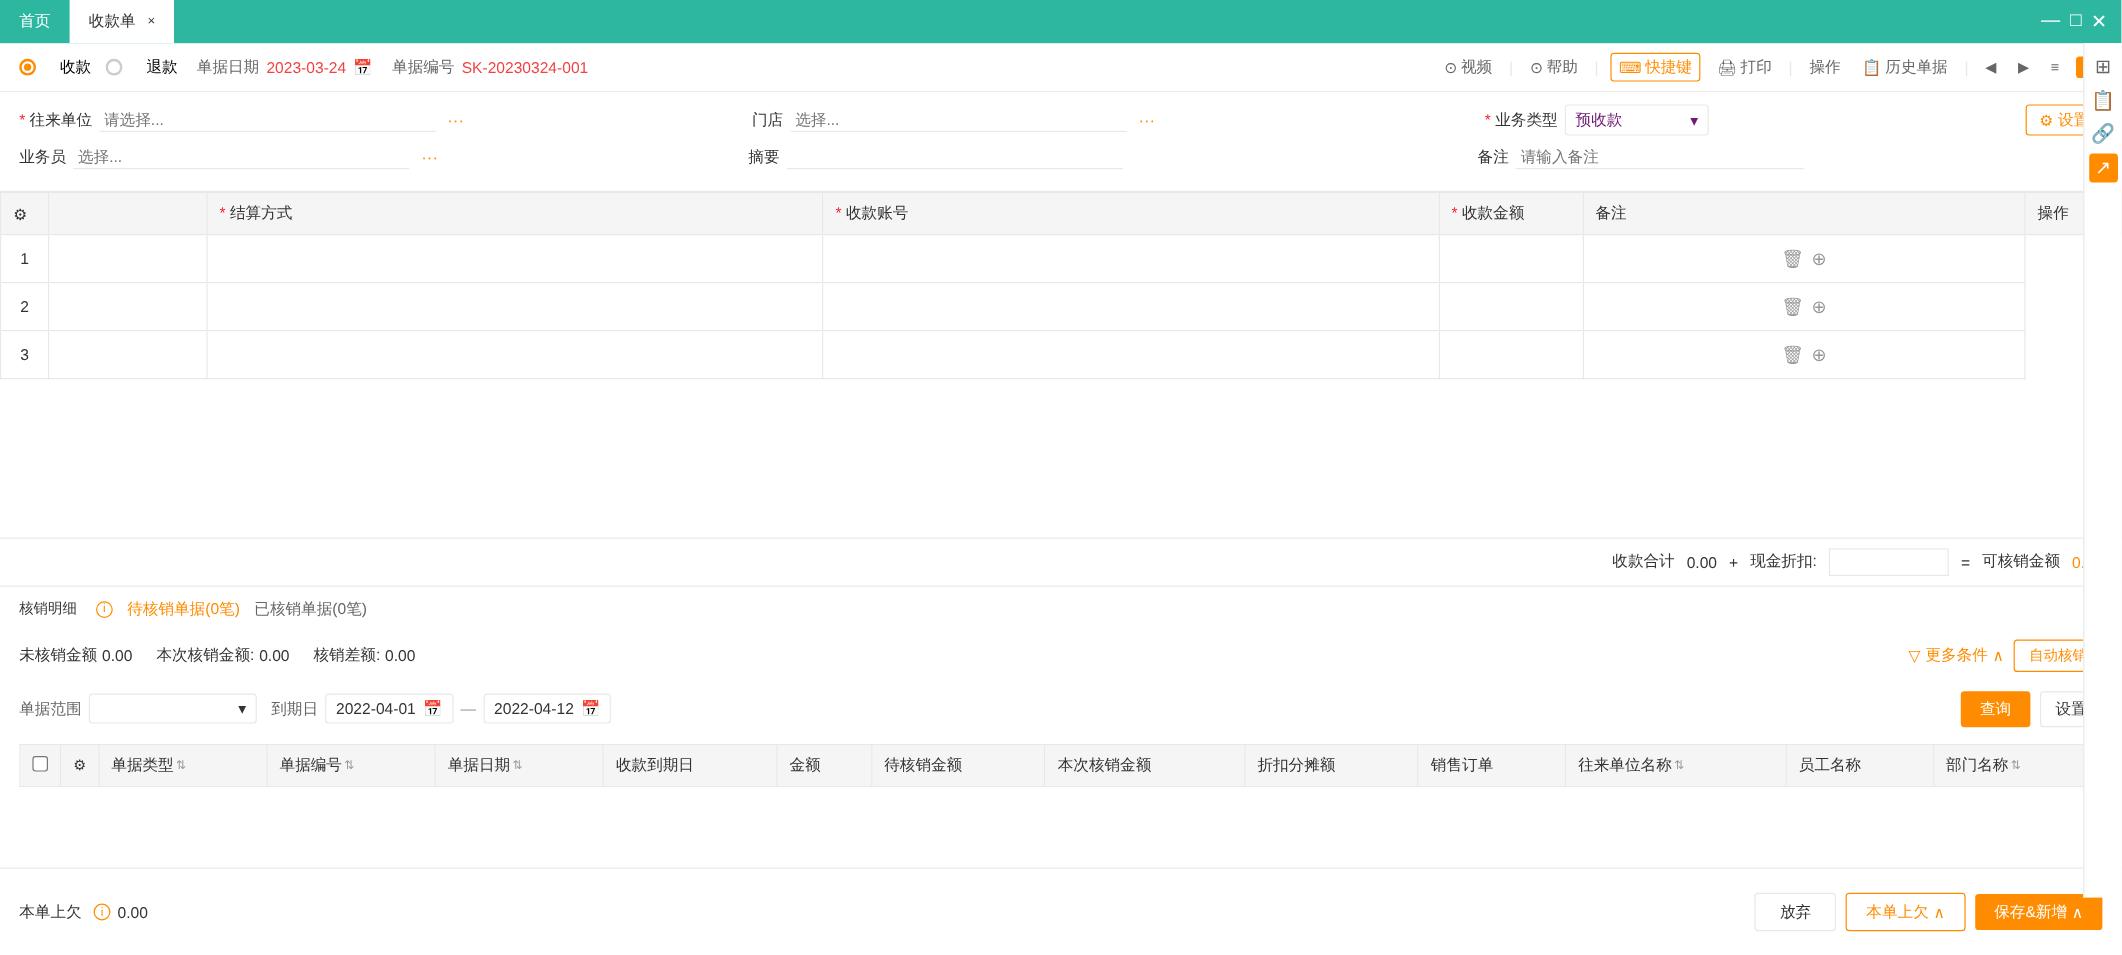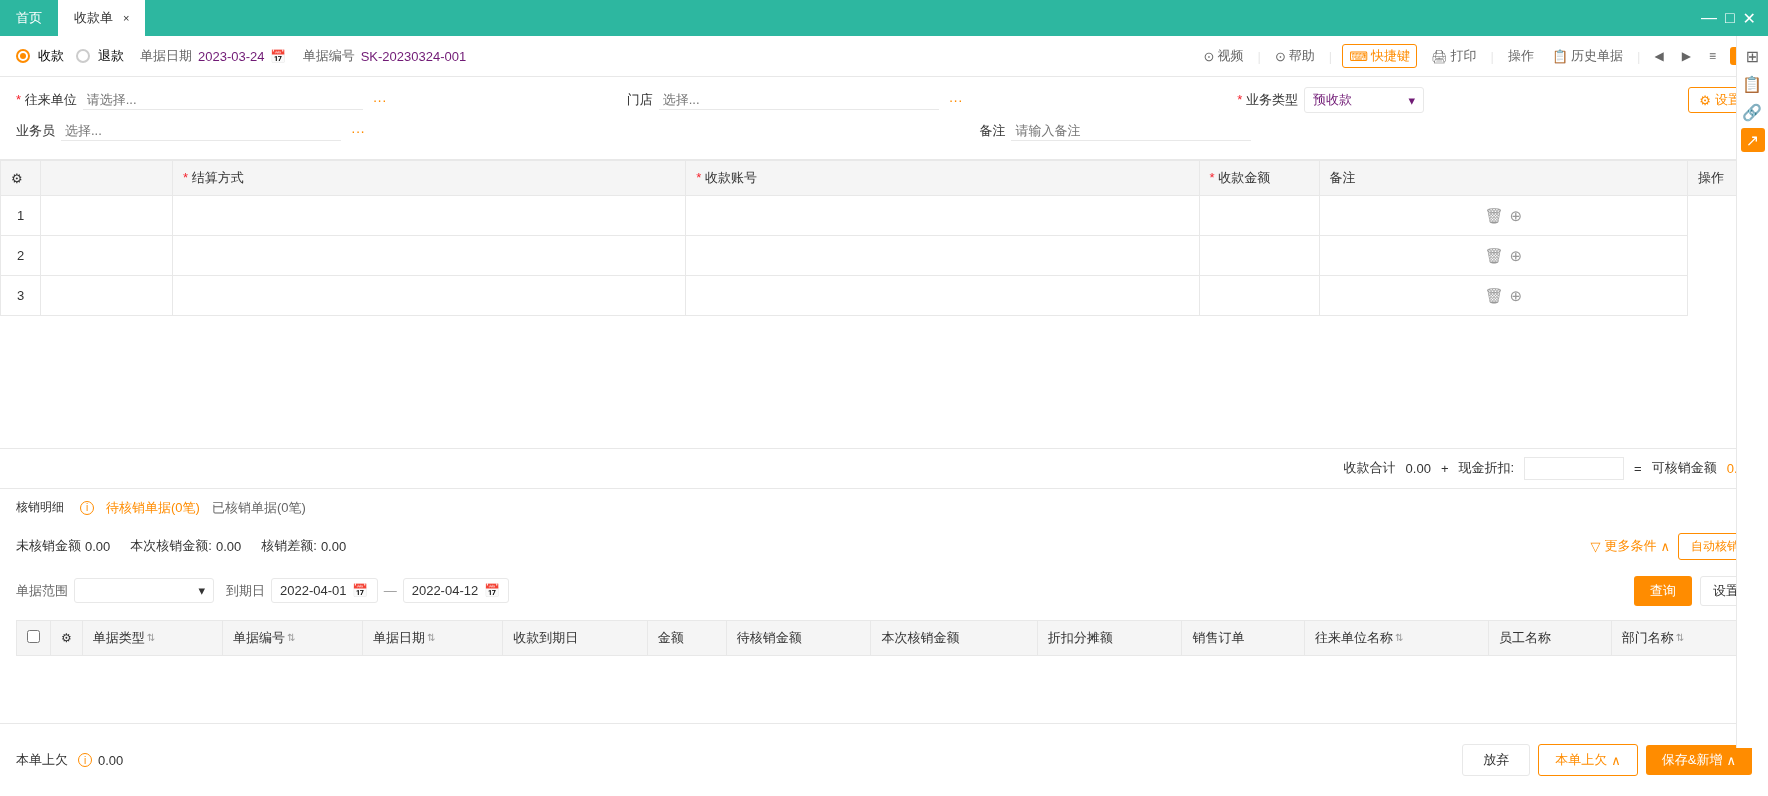--- a/index.html
+++ b/index.html
@@ -69,21 +69,21 @@
       gap: 16px;
     }
     .radio-group {
       display: flex;
       align-items: center;
       gap: 12px;
     }
     .radio-item {
       display: flex;
       align-items: center;
-      gap: 8px;
+      gap: 20px;
       cursor: pointer;
       justify-content: flex-end;
     }
     .radio-circle {
       width: 14px;
       height: 14px;
       border-radius: 50%;
       border: 2px solid #ccc;
       display: flex;
       align-items: center;
@@ -103,21 +103,21 @@
       display: flex;
       align-items: center;
       gap: 6px;
       color: #333;
     }
     .toolbar-field .label {
       color: #666;
       white-space: nowrap;
     }
     .toolbar-field .value {
-      color: #701a75;
+      color: #ef4444;
       font-weight: 500;
     }
     .calendar-icon {
       color: #ff8c00;
       cursor: pointer;
     }
     .toolbar-right {
       margin-left: auto;
       display: flex;
       align-items: center;
@@ -656,20 +656,24 @@
 
       <div class="form-row">
 
         <div class="form-field" style="flex:2;">
           <span class="field-label">业务员</span>
           <input class="field-input" type="text" style="max-width: 280px;" placeholder="选择...">
           <span class="field-more">···</span>
         </div>
         <div class="field-separator"></div>
 
+        <div class="form-field" style="flex:2;">
+          <span class="field-label">摘要</span>
+          <input class="field-input" type="text" style="max-width: 280px;">
+        </div>
         <div class="field-separator"></div>
 
         <div class="form-field" style="flex:1.5;">
           <span class="field-label">备注</span>
           <input class="field-input" type="text" style="max-width: 240px;" placeholder="请输入备注">
         </div>
         <div style="width:80px;"></div>
       </div>
     </div>
 

